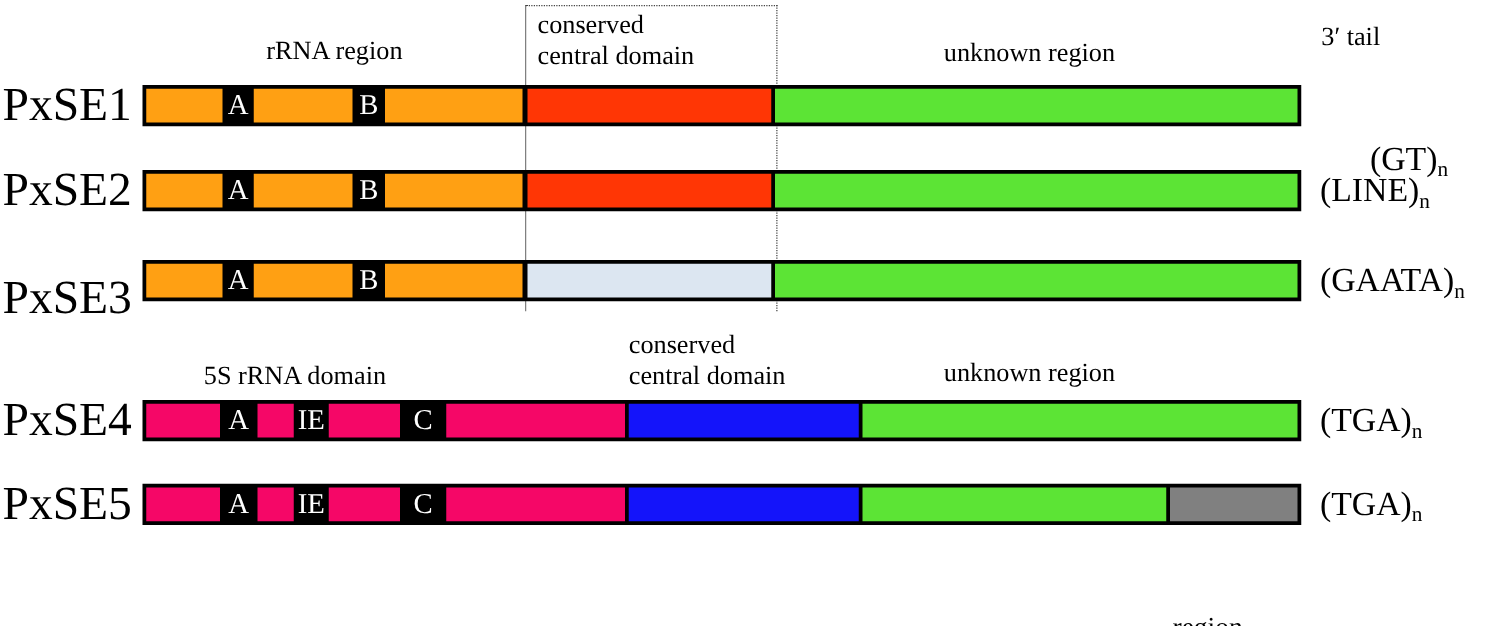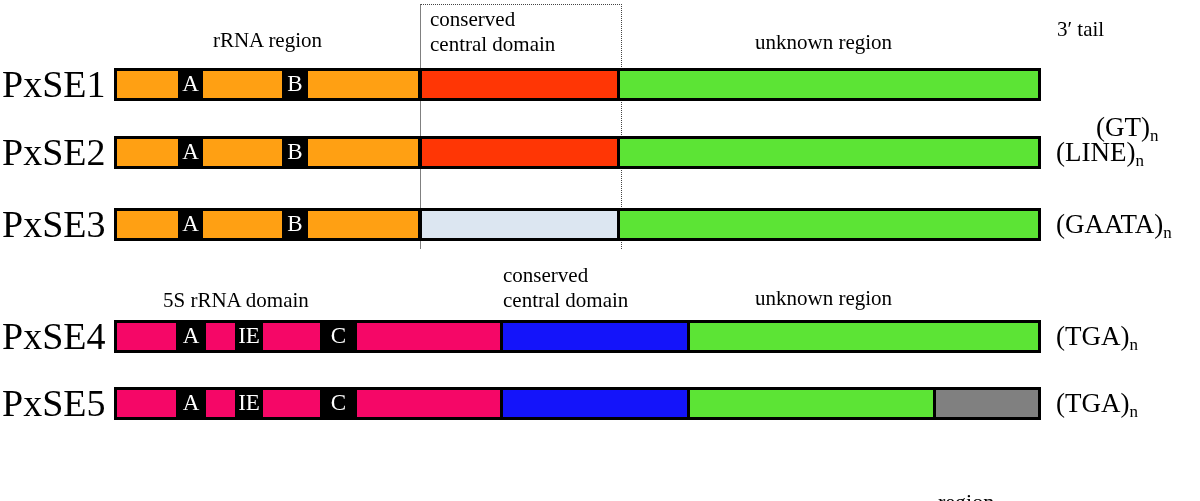--- a/index.html
+++ b/index.html
@@ -56,21 +56,21 @@
   <div class="seg" style="left: 3px; width: 61px; background: rgb(255, 160, 19);"></div>
   <div class="boxletter" style="left:64px;width:25px;">A</div>
   <div class="seg" style="left: 89px; width: 79px; background: rgb(255, 160, 19);"></div>
   <div class="boxletter" style="left:168px;width:26px;">B</div>
   <div class="seg" style="left: 194px; width: 110px; background: rgb(255, 160, 19);"></div>
   <div class="seg" style="left: 308px; width: 195px; background: rgb(255, 54, 5);"></div>
   <div class="seg" style="left: 506px; width: 418px; background: rgb(92, 228, 53);"></div>
 </div>
 <div class="abs taillabel" style="left:1056px;top:134px;"><span>(LINE)</span><sub>n</sub></div>
 
-<div class="abs rowlabel" style="left:2px;top:208px;">PxSE3</div>
+<div class="abs rowlabel" style="left:2px;top:222px;">PxSE3</div>
 <div class="bar" style="top:208px;">
   <div class="seg" style="left: 3px; width: 61px; background: rgb(255, 160, 19);"></div>
   <div class="boxletter" style="left:64px;width:25px;">A</div>
   <div class="seg" style="left: 89px; width: 79px; background: rgb(255, 160, 19);"></div>
   <div class="boxletter" style="left:168px;width:26px;">B</div>
   <div class="seg" style="left: 194px; width: 110px; background: rgb(255, 160, 19);"></div>
   <div class="seg" style="left: 308px; width: 195px; background: rgb(220, 230, 241);"></div>
   <div class="seg" style="left: 506px; width: 418px; background: rgb(92, 228, 53);"></div>
 </div>
 <div class="abs taillabel" style="left:1056px;top:206px;"><span>(GAATA)</span><sub>n</sub></div>

